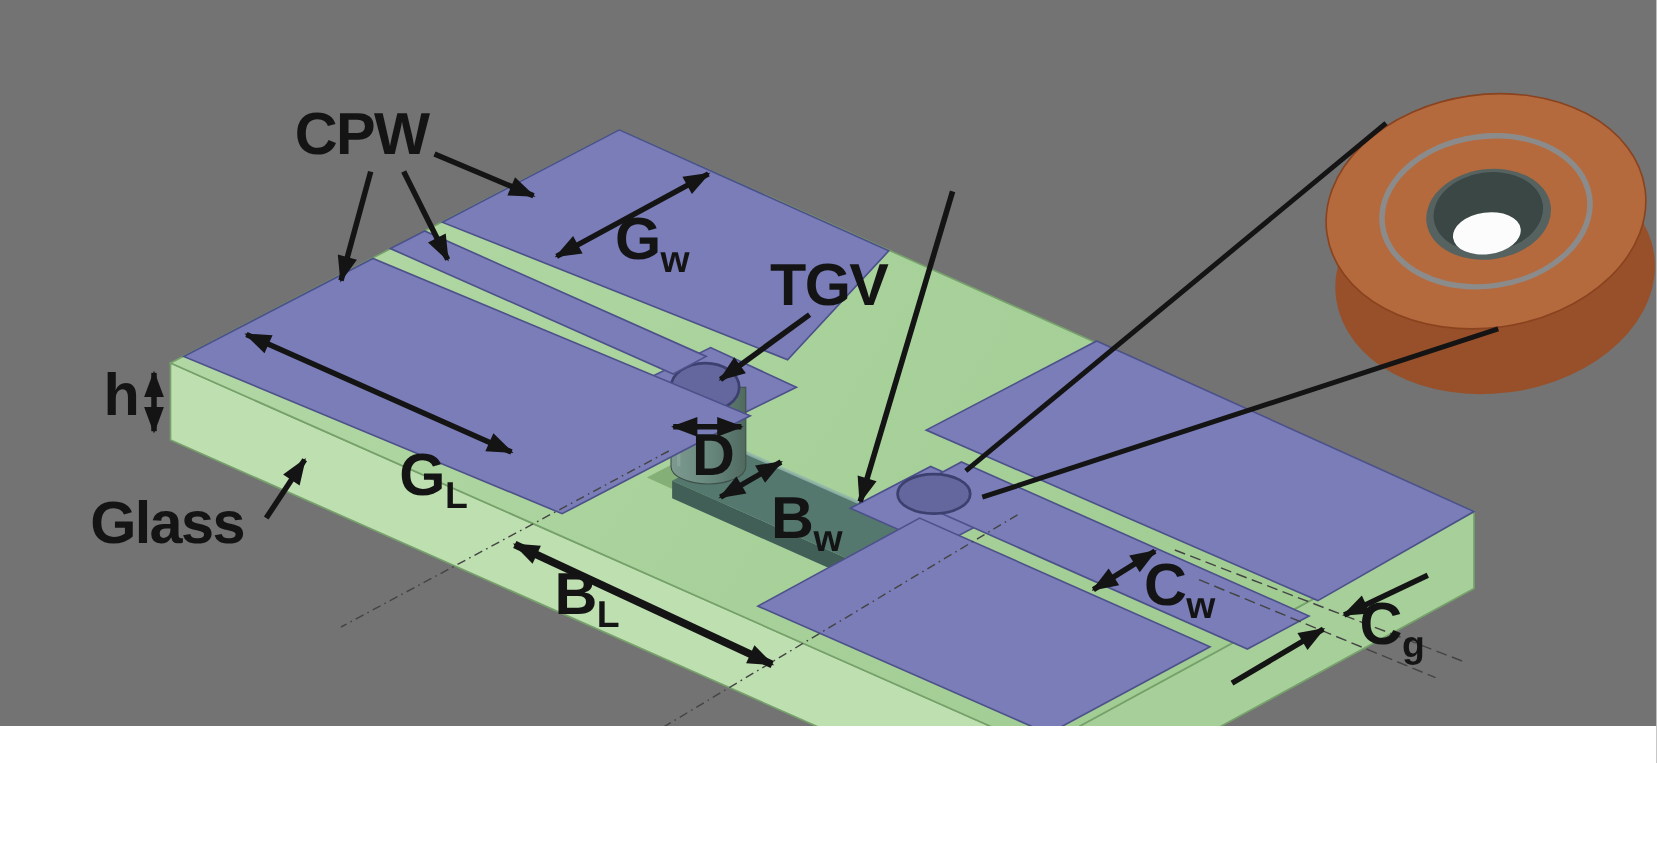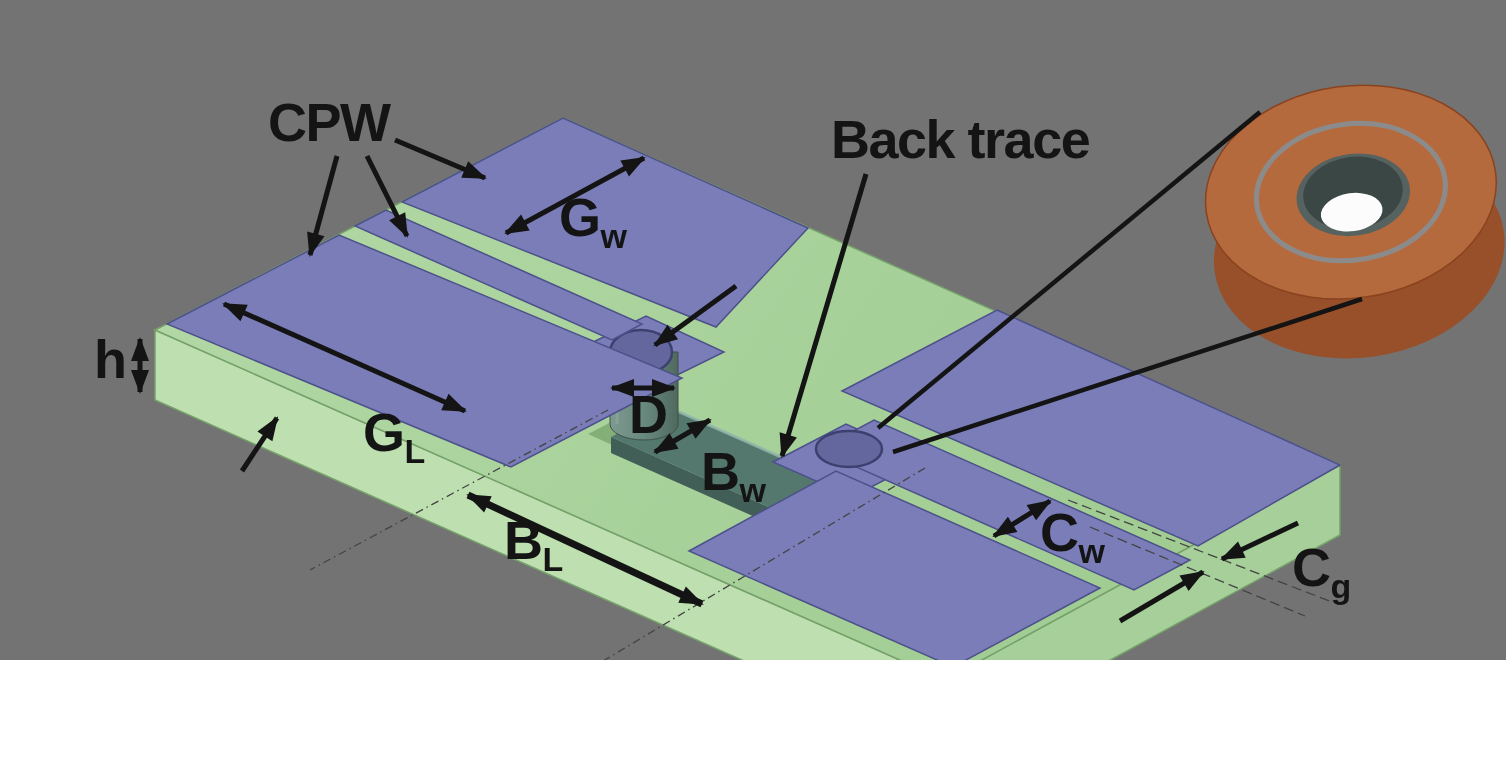--- a/index.html
+++ b/index.html
@@ -89,39 +89,41 @@
   <line x1="468" y1="495" x2="702" y2="604" stroke="#141414" stroke-width="7" marker-start="url(#ah)" marker-end="url(#ah)"></line>
   <line x1="994" y1="536" x2="1050" y2="501" stroke="#141414" stroke-width="5" marker-start="url(#ah)" marker-end="url(#ah)"></line>
 </svg>
 
 <div class="lbl" style="left:268px;top:95px">
   <span>CPW</span></div>
 
 <div class="lbl" style="left:559px;top:190px">
   <span>G</span><span class="sub">w</span></div>
 
+<div class="lbl" style="left:700px;top:232px">
+  <span>TGV</span></div>
 
-<div class="lbl" style="left:831px;top:112px">
-  <span>Back trace</span></div>
 
 <div class="lbl" style="left:94px;top:332px">
   <span>h</span></div>
 
 <div class="lbl" style="left:363px;top:405px">
   <span>G</span><span class="sub">L</span></div>
 
 <div class="lbl" style="left:629px;top:387px">
   <span>D</span></div>
 
 <div class="lbl" style="left:701px;top:444px">
   <span>B</span><span class="sub">w</span></div>
 
+<div class="lbl" style="left:82px;top:449px">
+  <span>Glass</span></div>
 
 <div class="lbl" style="left:504px;top:513px">
   <span>B</span><span class="sub">L</span></div>
 
 <div class="lbl" style="left:1040px;top:505px">
   <span>C</span><span class="sub">w</span></div>
 
-<div class="lbl" style="left:1292px;top:540px">
+<div class="lbl" style="left:1236px;top:540px">
   <span>C</span><span class="sub">g</span></div>
 
 </div>
 
 </body></html>

